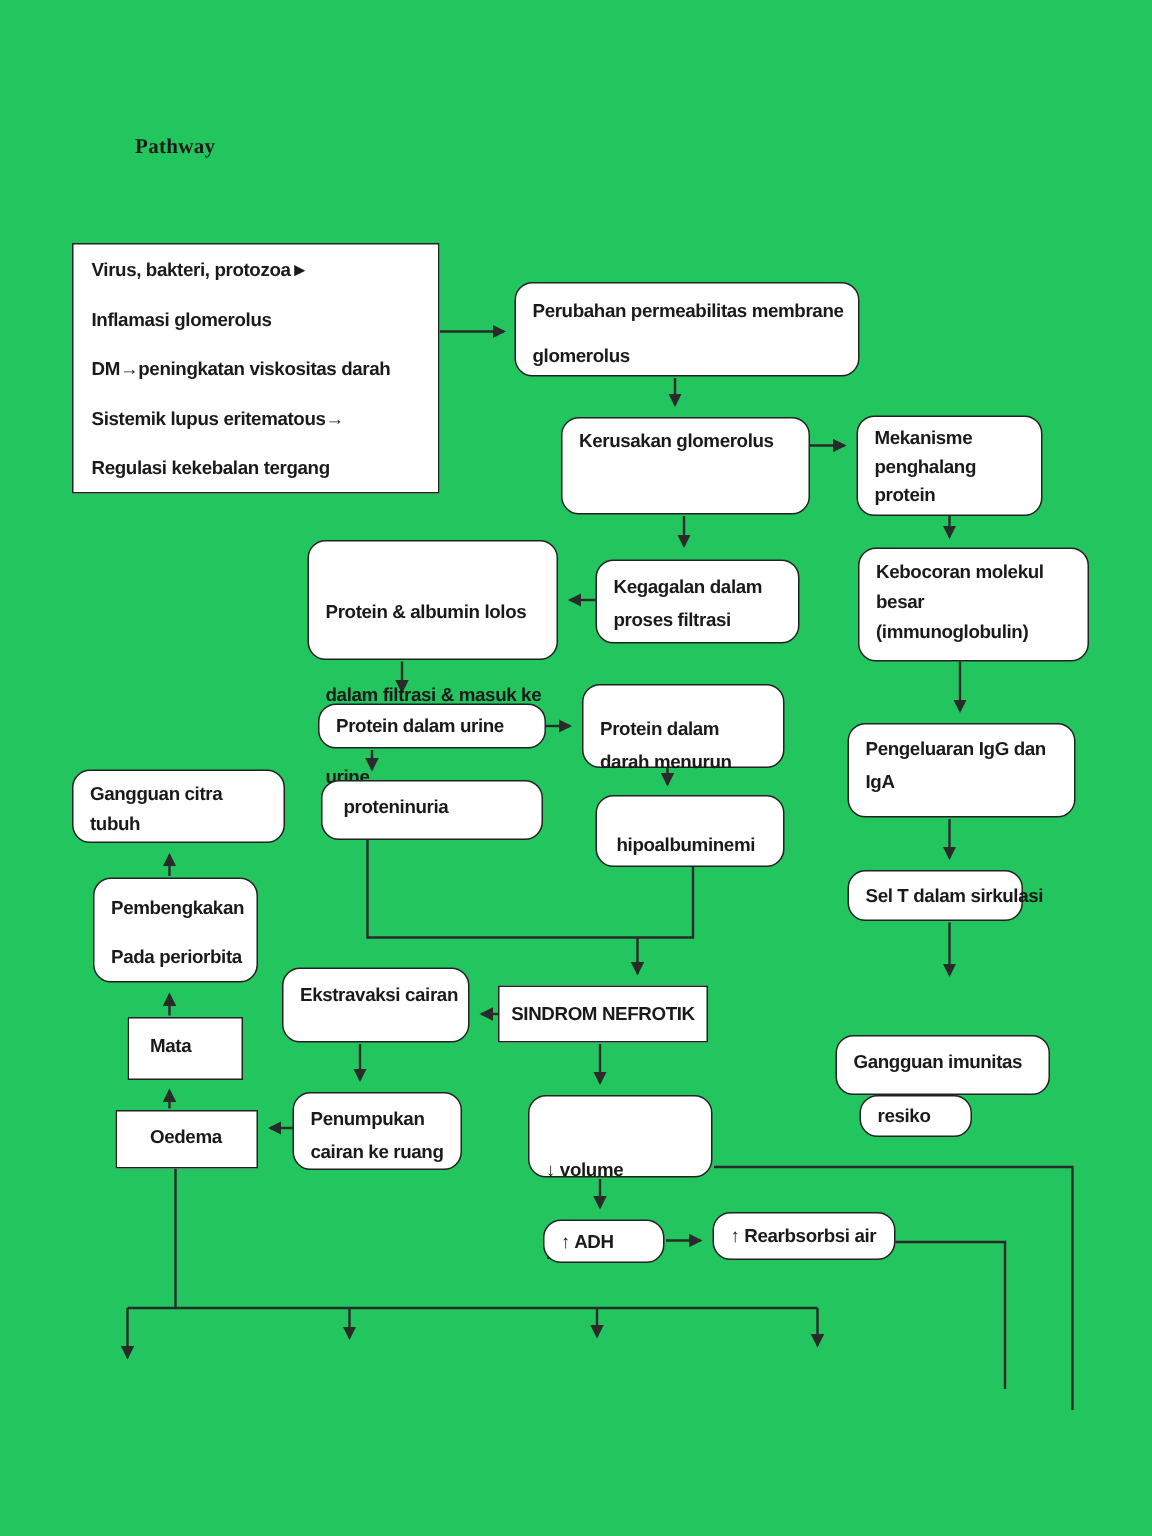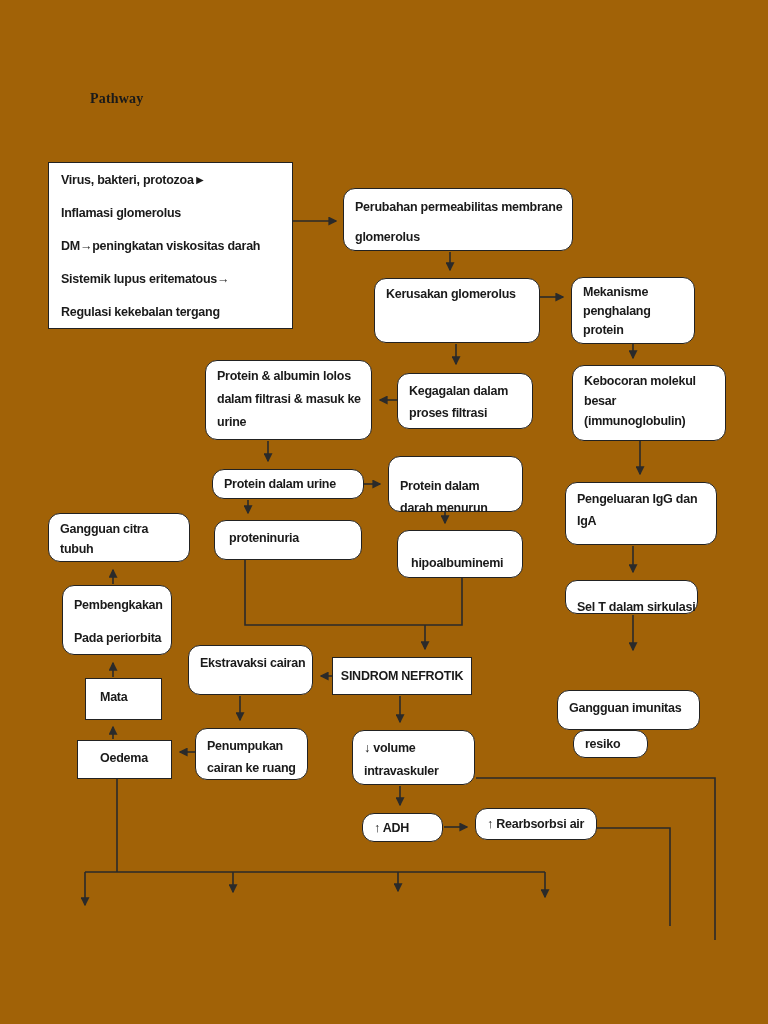--- a/index.html
+++ b/index.html
@@ -1,26 +1,26 @@
 <!DOCTYPE html>
 <html><head>
 <meta charset="utf-8">
 <style>
   html,body{margin:0;padding:0;background:#ffffff;}
-  #page{position:relative;width:768px;height:1024px;background:#a16207;overflow:hidden;
+  #page{position:relative;width:768px;height:1024px;background:#22c55e;overflow:hidden;
         font-family:"Liberation Sans",sans-serif;color:#1a1a1a;}
   #title{position:absolute;left:90px;top:91px;font-family:"Liberation Serif",serif;
          font-weight:bold;font-size:14px;letter-spacing:.2px;}
   .box{position:absolute;box-sizing:border-box;border:1.5px solid #222;background:#fff;
        font-weight:bold;font-size:12.5px;letter-spacing:-0.25px;line-height:19px;}
   .box p{margin:0;white-space:nowrap;}
   .pad{padding:6px 11px;border-radius:12px;}
   .lh20 p{line-height:20px;}
   .lh22 p{line-height:22px;}
-  .lh23 p{line-height:23px;}
+  .lh23 p{line-height:23px;margin-top:32px;}
   .lh30 p{line-height:30px;}
   .lh33 p{line-height:33px;}
   .etio{padding:10px 12px;margin-top:44px;}
   .etio p{line-height:14px;margin:0 0 19px 0;}
   .center{text-align:center;}
   svg{position:absolute;left:0;top:0;}
   svg line, svg polyline{stroke:#2a2a2a;stroke-width:1.6;fill:none;}
 </style>
 </head>
 <body>
@@ -125,21 +125,21 @@
 
   <div class="box pad" style="left:397px;top:530px;width:126px;height:47px;padding:23px 13px">
     <p>hipoalbuminemi</p>
   </div>
 
   <div class="box pad lh22" style="left:565px;top:482px;width:152px;height:63px;padding-top:5px">
     <p>Pengeluaran IgG dan</p>
     <p>IgA</p>
   </div>
 
-  <div class="box pad" style="left:565px;top:580px;width:133px;height:34px;padding-top:17px">
+  <div class="box pad" style="left:565px;top:580px;width:117px;height:34px;padding-top:7px">
     <p>Sel T dalam sirkulasi</p>
   </div>
 
   <div class="box pad" style="left:557px;top:690px;width:143px;height:40px;padding-top:8px">
     <p>Gangguan imunitas</p>
   </div>
 
   <div class="box pad" style="left:573px;top:730px;width:75px;height:28px;padding-top:4px">
     <p>resiko</p>
   </div>

